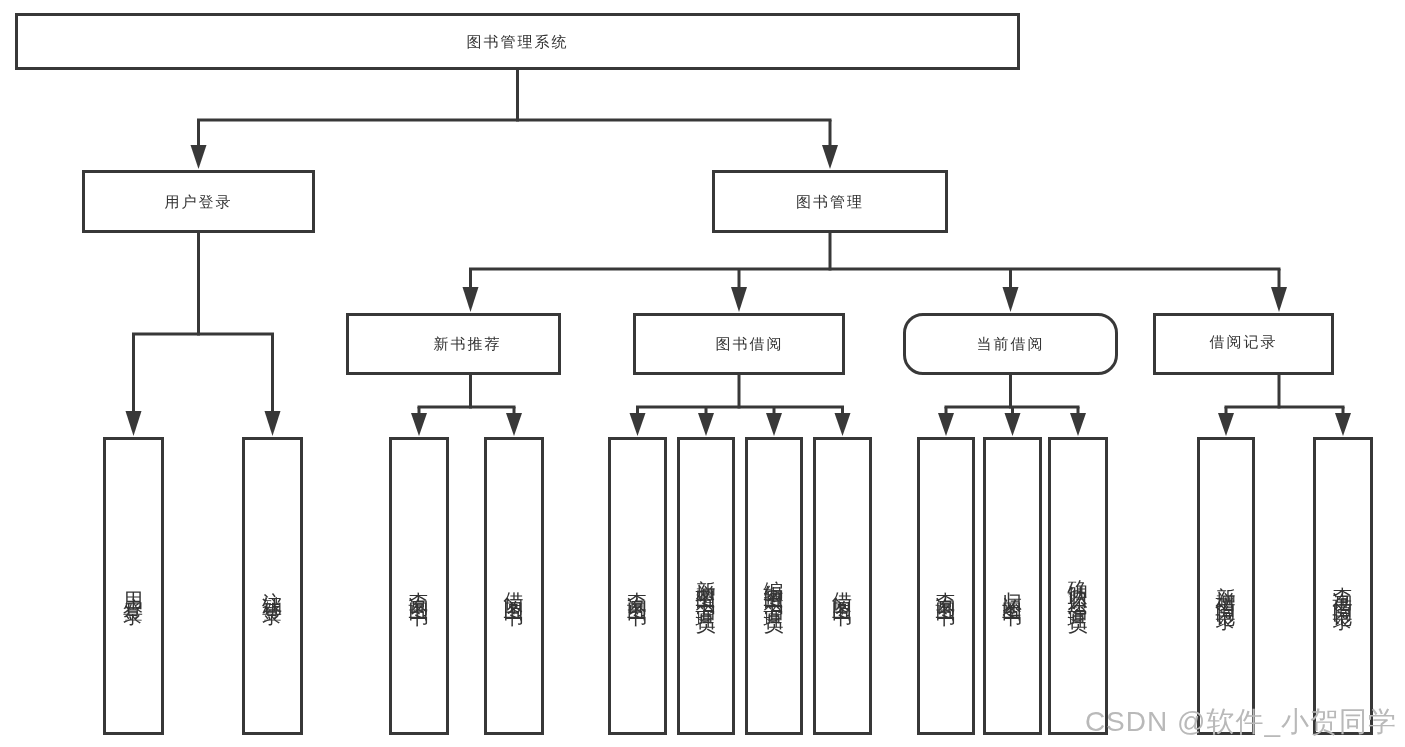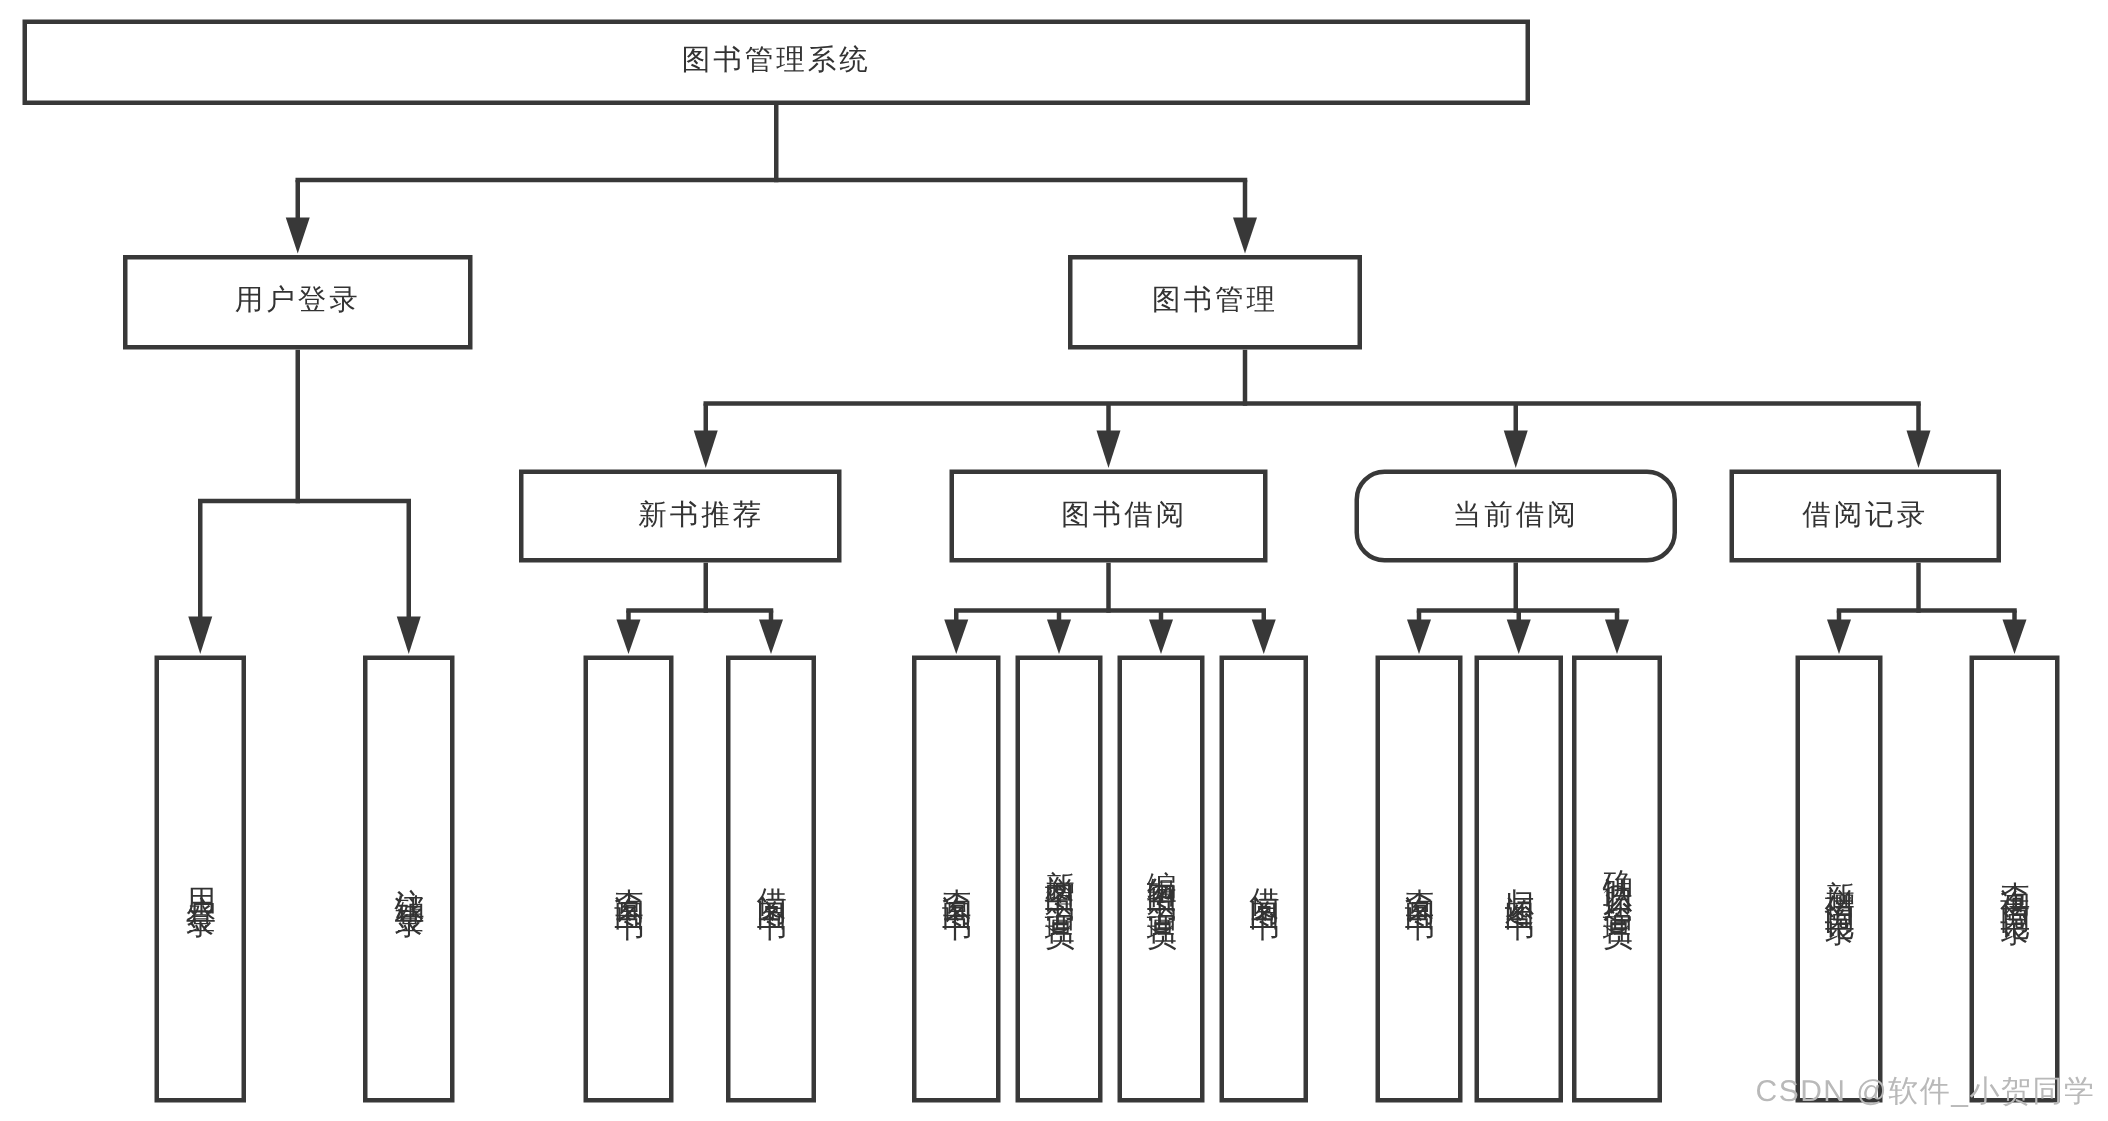--- a/index.html
+++ b/index.html
@@ -23,37 +23,37 @@
     border: 3px solid #383838;
     background: #ffffff;
     color: #333333;
     display: flex;
     align-items: center;
     justify-content: center;
     z-index: 2;
     text-align: center;
   }
   .h-node {
-    font-size: 19px;
+    font-size: 15px;
     letter-spacing: 2px;
     line-height: 1.2;
     white-space: nowrap;
   }
   .v-node {
     writing-mode: vertical-rl;
     text-orientation: upright;
     font-size: 20px;
     line-height: 1;
     letter-spacing: 5px;
     padding: 10px 0;
   }
   
   .n-root        { left: 15px;   top: 13px;  width: 1005px; height: 57px; }
   .n-user-login  { left: 82px;   top: 170px; width: 233px;  height: 63px; }
-  .n-book-mgmt   { left: 712px;  top: 170px; width: 196px;  height: 63px; }
+  .n-book-mgmt   { left: 712px;  top: 170px; width: 236px;  height: 63px; }
   .n-new-book    { left: 346px;  top: 313px; width: 215px;  height: 62px; padding-left: 28px; }
   .n-book-borrow { left: 633px;  top: 313px; width: 212px;  height: 62px; padding-left: 21px; }
   .n-cur-borrow  { left: 903px;  top: 313px; width: 215px;  height: 62px; border-radius: 20px; }
   .n-borrow-rec  { left: 1153px; top: 313px; width: 181px;  height: 62px; font-family: Liberation Mono, monospace; }
   .lf            { top: 437px; height: 298px; }
   .l-login       { left: 103px;  width: 61px; }
   .l-logout      { left: 242px;  width: 61px; }
   .l-nbr-query   { left: 389px;  width: 60px; }
   .l-nbr-borrow  { left: 484px;  width: 60px; }
   .l-bb-query    { left: 608px;  width: 59px; }
@@ -64,21 +64,21 @@
   .l-cb-return   { left: 983px;  width: 59px; }
   .l-cb-confirm  { left: 1048px; width: 60px; }
   .l-br-add      { left: 1197px; width: 58px; }
   .l-br-query    { left: 1313px; width: 60px; }
   .watermark {
     position: absolute;
     right: 8px;
     bottom: 6px;
     z-index: 5;
     color: #b9b9b9;
-    font-size: 20px;
+    font-size: 28px;
     letter-spacing: 1px;
     white-space: nowrap;
     margin-top: 48px;
   }
 </style>
 </head>
 <body>
 
 <div class="canvas">
 

